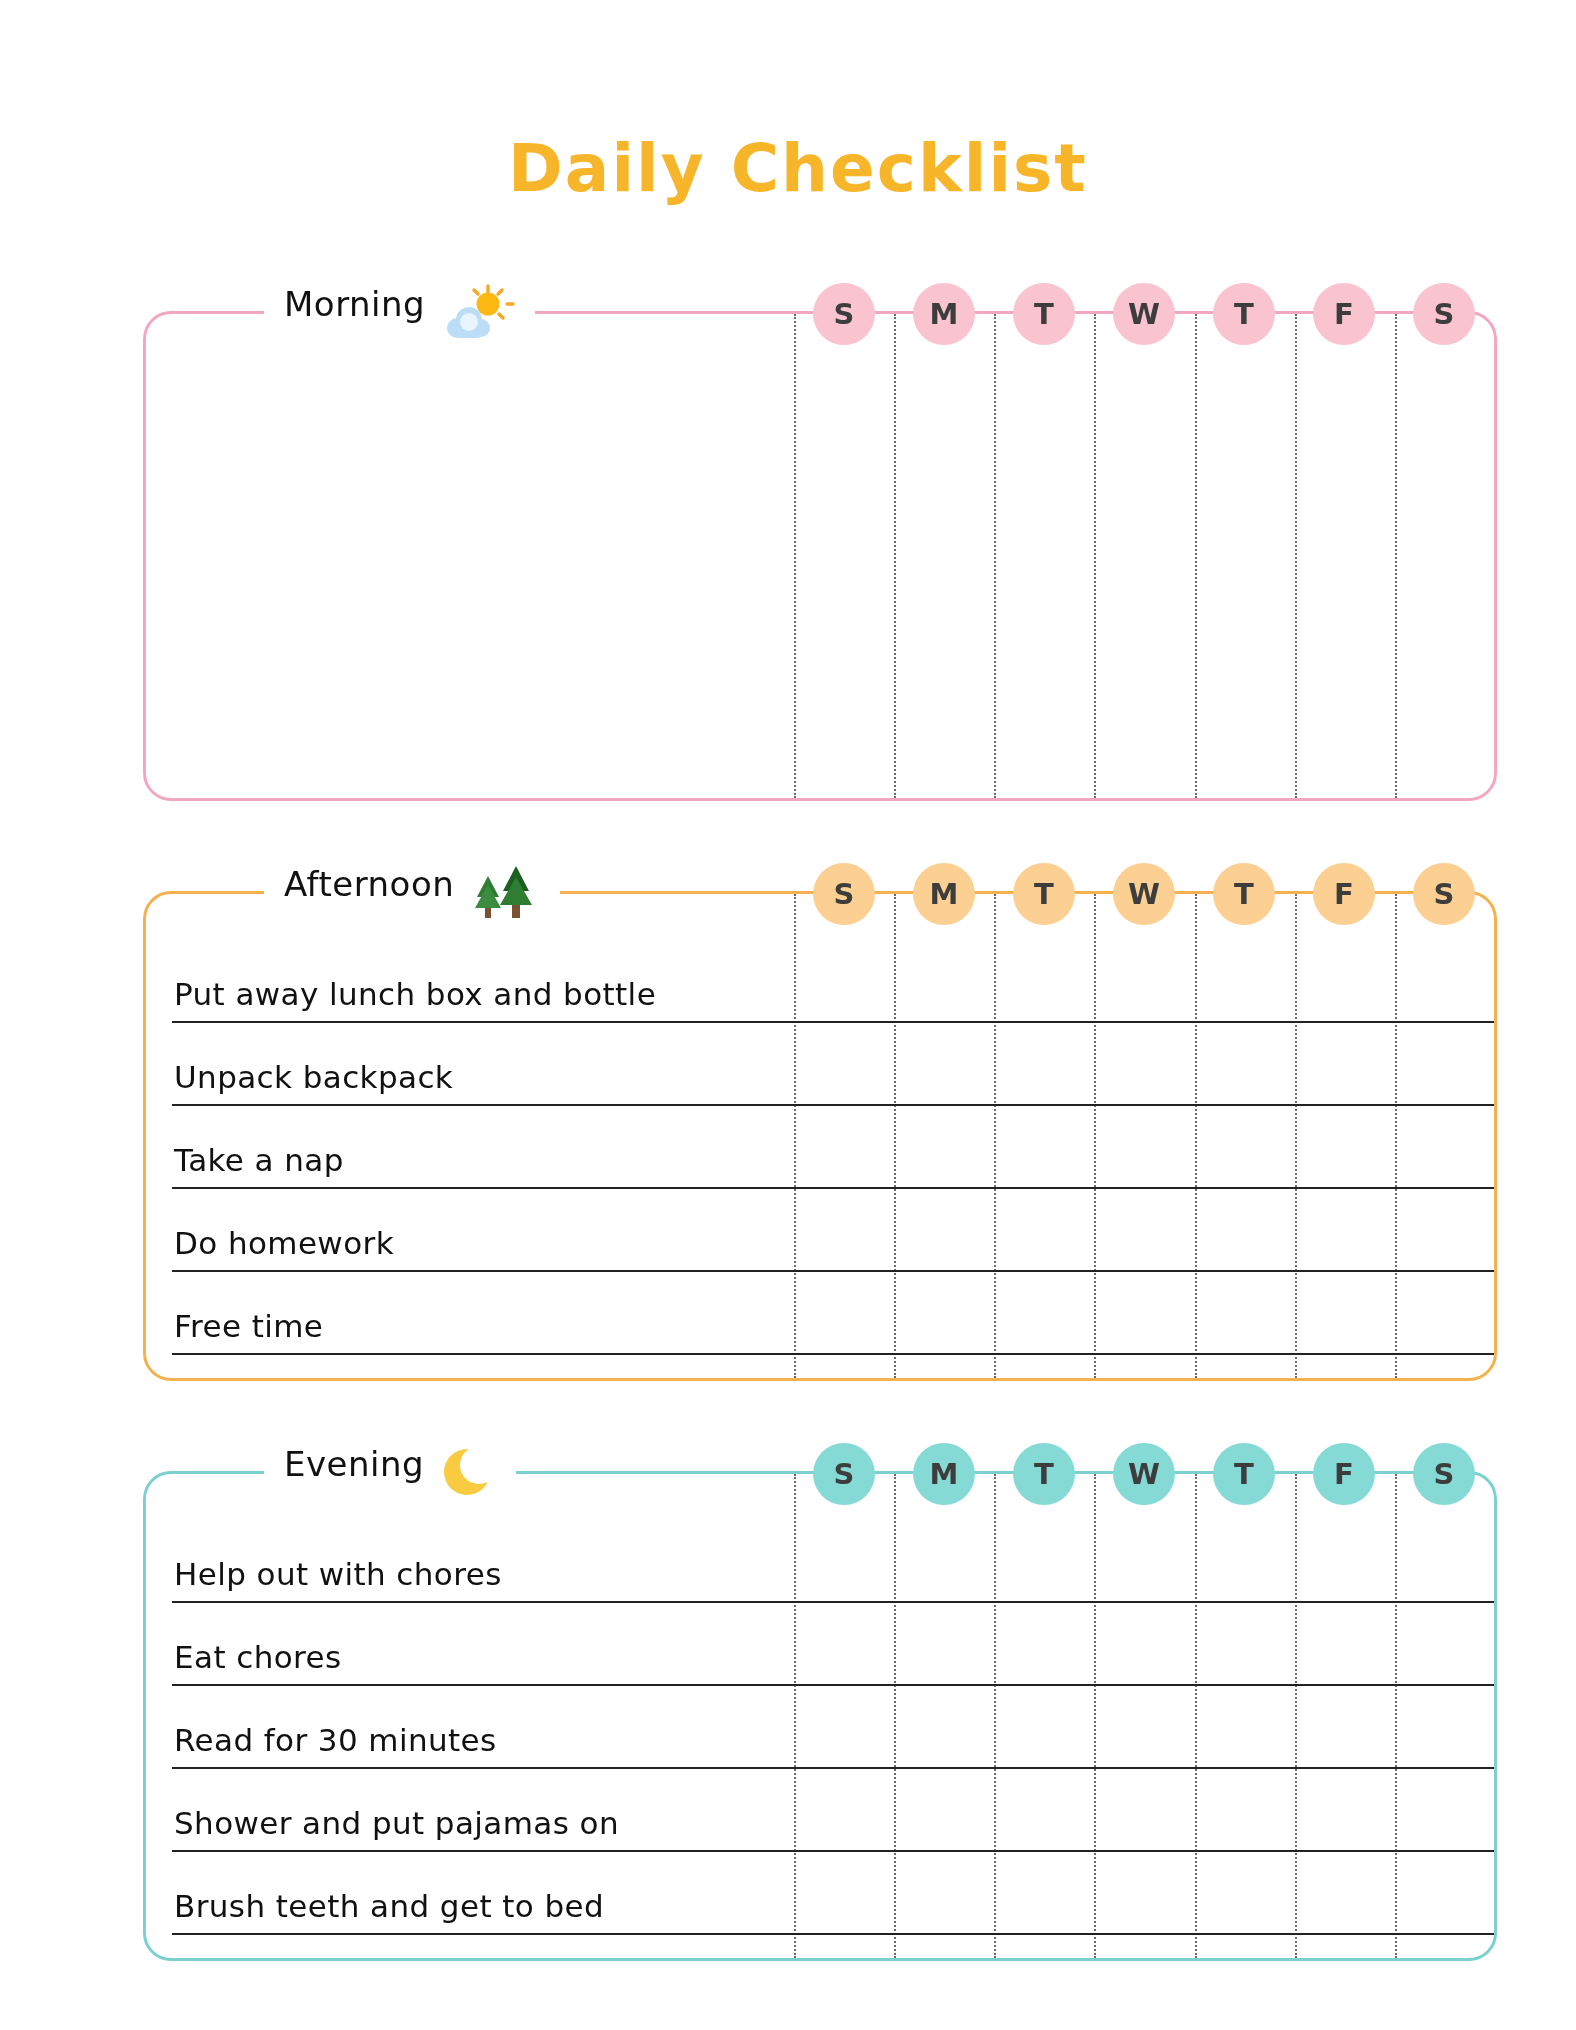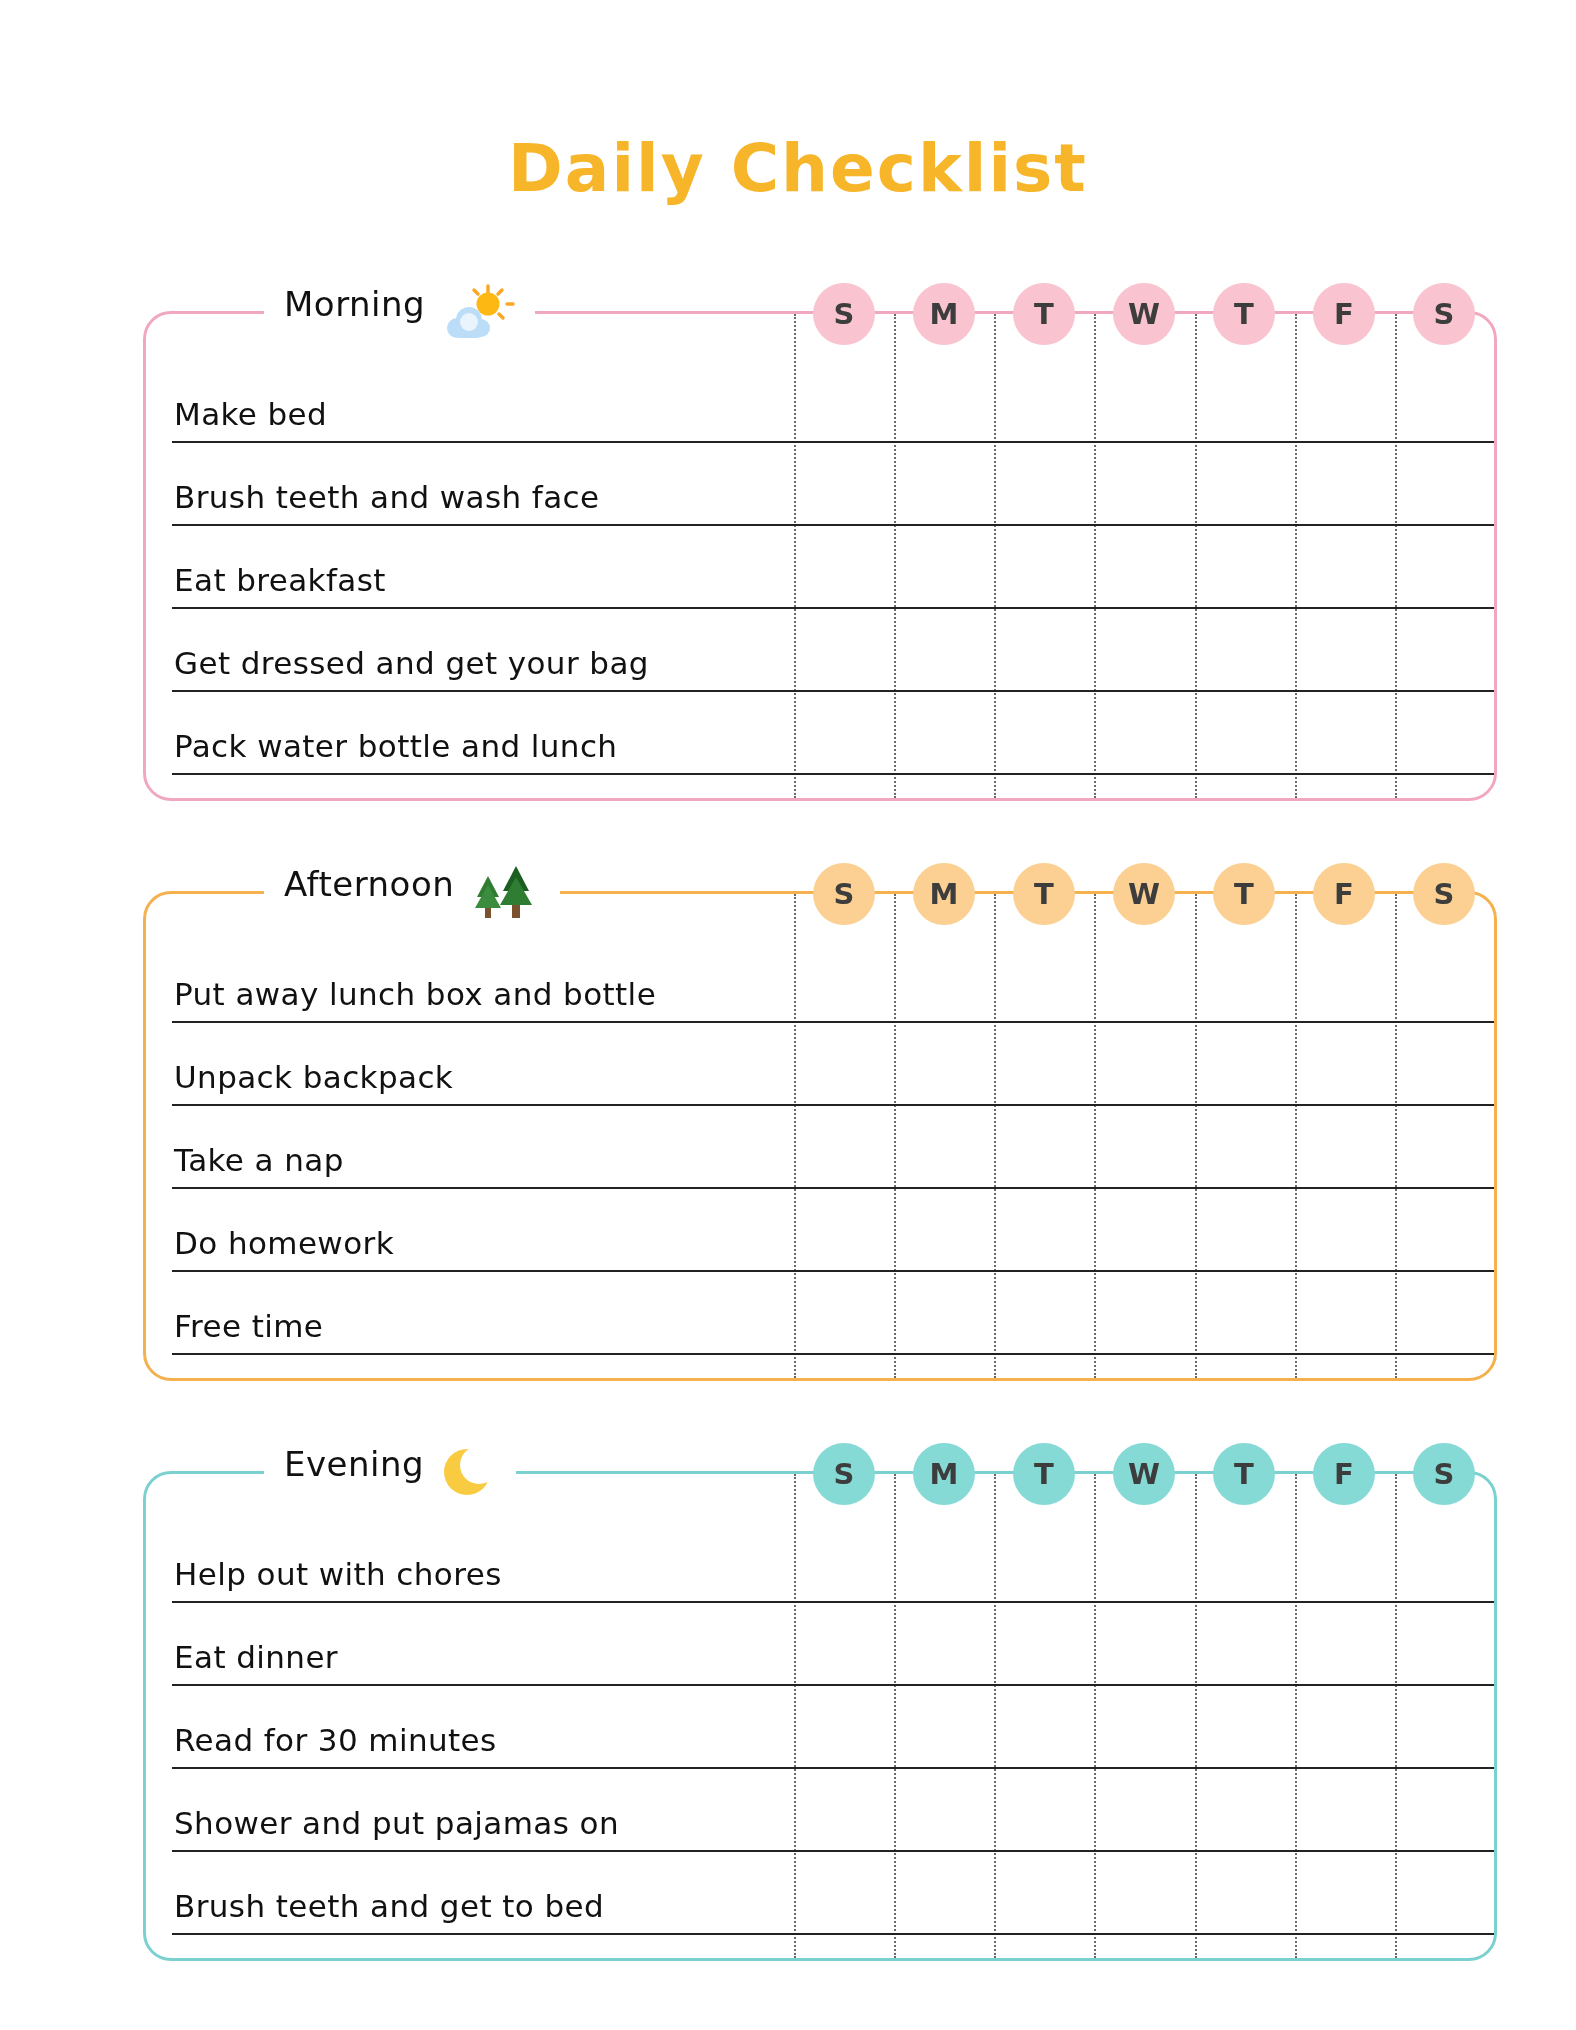--- a/index.html
+++ b/index.html
@@ -165,37 +165,20 @@
           <span class="day-circle">S</span>
         </div>
     </div>
     <div class="vline" style="left:648px"></div>
     <div class="vline" style="left:748px"></div>
     <div class="vline" style="left:848px"></div>
     <div class="vline" style="left:948px"></div>
     <div class="vline" style="left:1049px"></div>
     <div class="vline" style="left:1149px"></div>
     <div class="vline" style="left:1249px"></div>
-    <div class="rows">
-      <div class="task-row">
-          <span class="task-text">Make bed</span>
-        </div>
-      <div class="task-row">
-          <span class="task-text">Brush teeth and wash face</span>
-        </div>
-      <div class="task-row">
-          <span class="task-text">Eat breakfast</span>
-        </div>
-      <div class="task-row">
-          <span class="task-text">Get dressed and get your bag</span>
-        </div>
-      <div class="task-row">
-          <span class="task-text">Pack water bottle and lunch</span>
-        </div>
-    </div>
   </section>
 
   <section class="panel next" style="--bc: #F5B14E; --cc: #FBD092;">
     <div class="label-chip">
       <span class="section-label">Afternoon</span>
       <span class="icon">
         <svg width="70" height="58" viewBox="0 0 70 58">
           <g>
             <polygon points="18,12 7,33 29,33" fill="#2E7D32"></polygon>
             <polygon points="18,21 5,44 31,44" fill="#3B8C3E"></polygon>
@@ -301,21 +284,21 @@
     <div class="vline" style="left:848px"></div>
     <div class="vline" style="left:948px"></div>
     <div class="vline" style="left:1049px"></div>
     <div class="vline" style="left:1149px"></div>
     <div class="vline" style="left:1249px"></div>
     <div class="rows">
       <div class="task-row">
           <span class="task-text">Help out with chores</span>
         </div>
       <div class="task-row">
-          <span class="task-text">Eat dinner</span>
+          <span class="task-text">Eat chores</span>
         </div>
       <div class="task-row">
           <span class="task-text">Read for 30 minutes</span>
         </div>
       <div class="task-row">
           <span class="task-text">Shower and put pajamas on</span>
         </div>
       <div class="task-row">
           <span class="task-text">Brush teeth and get to bed</span>
         </div>

